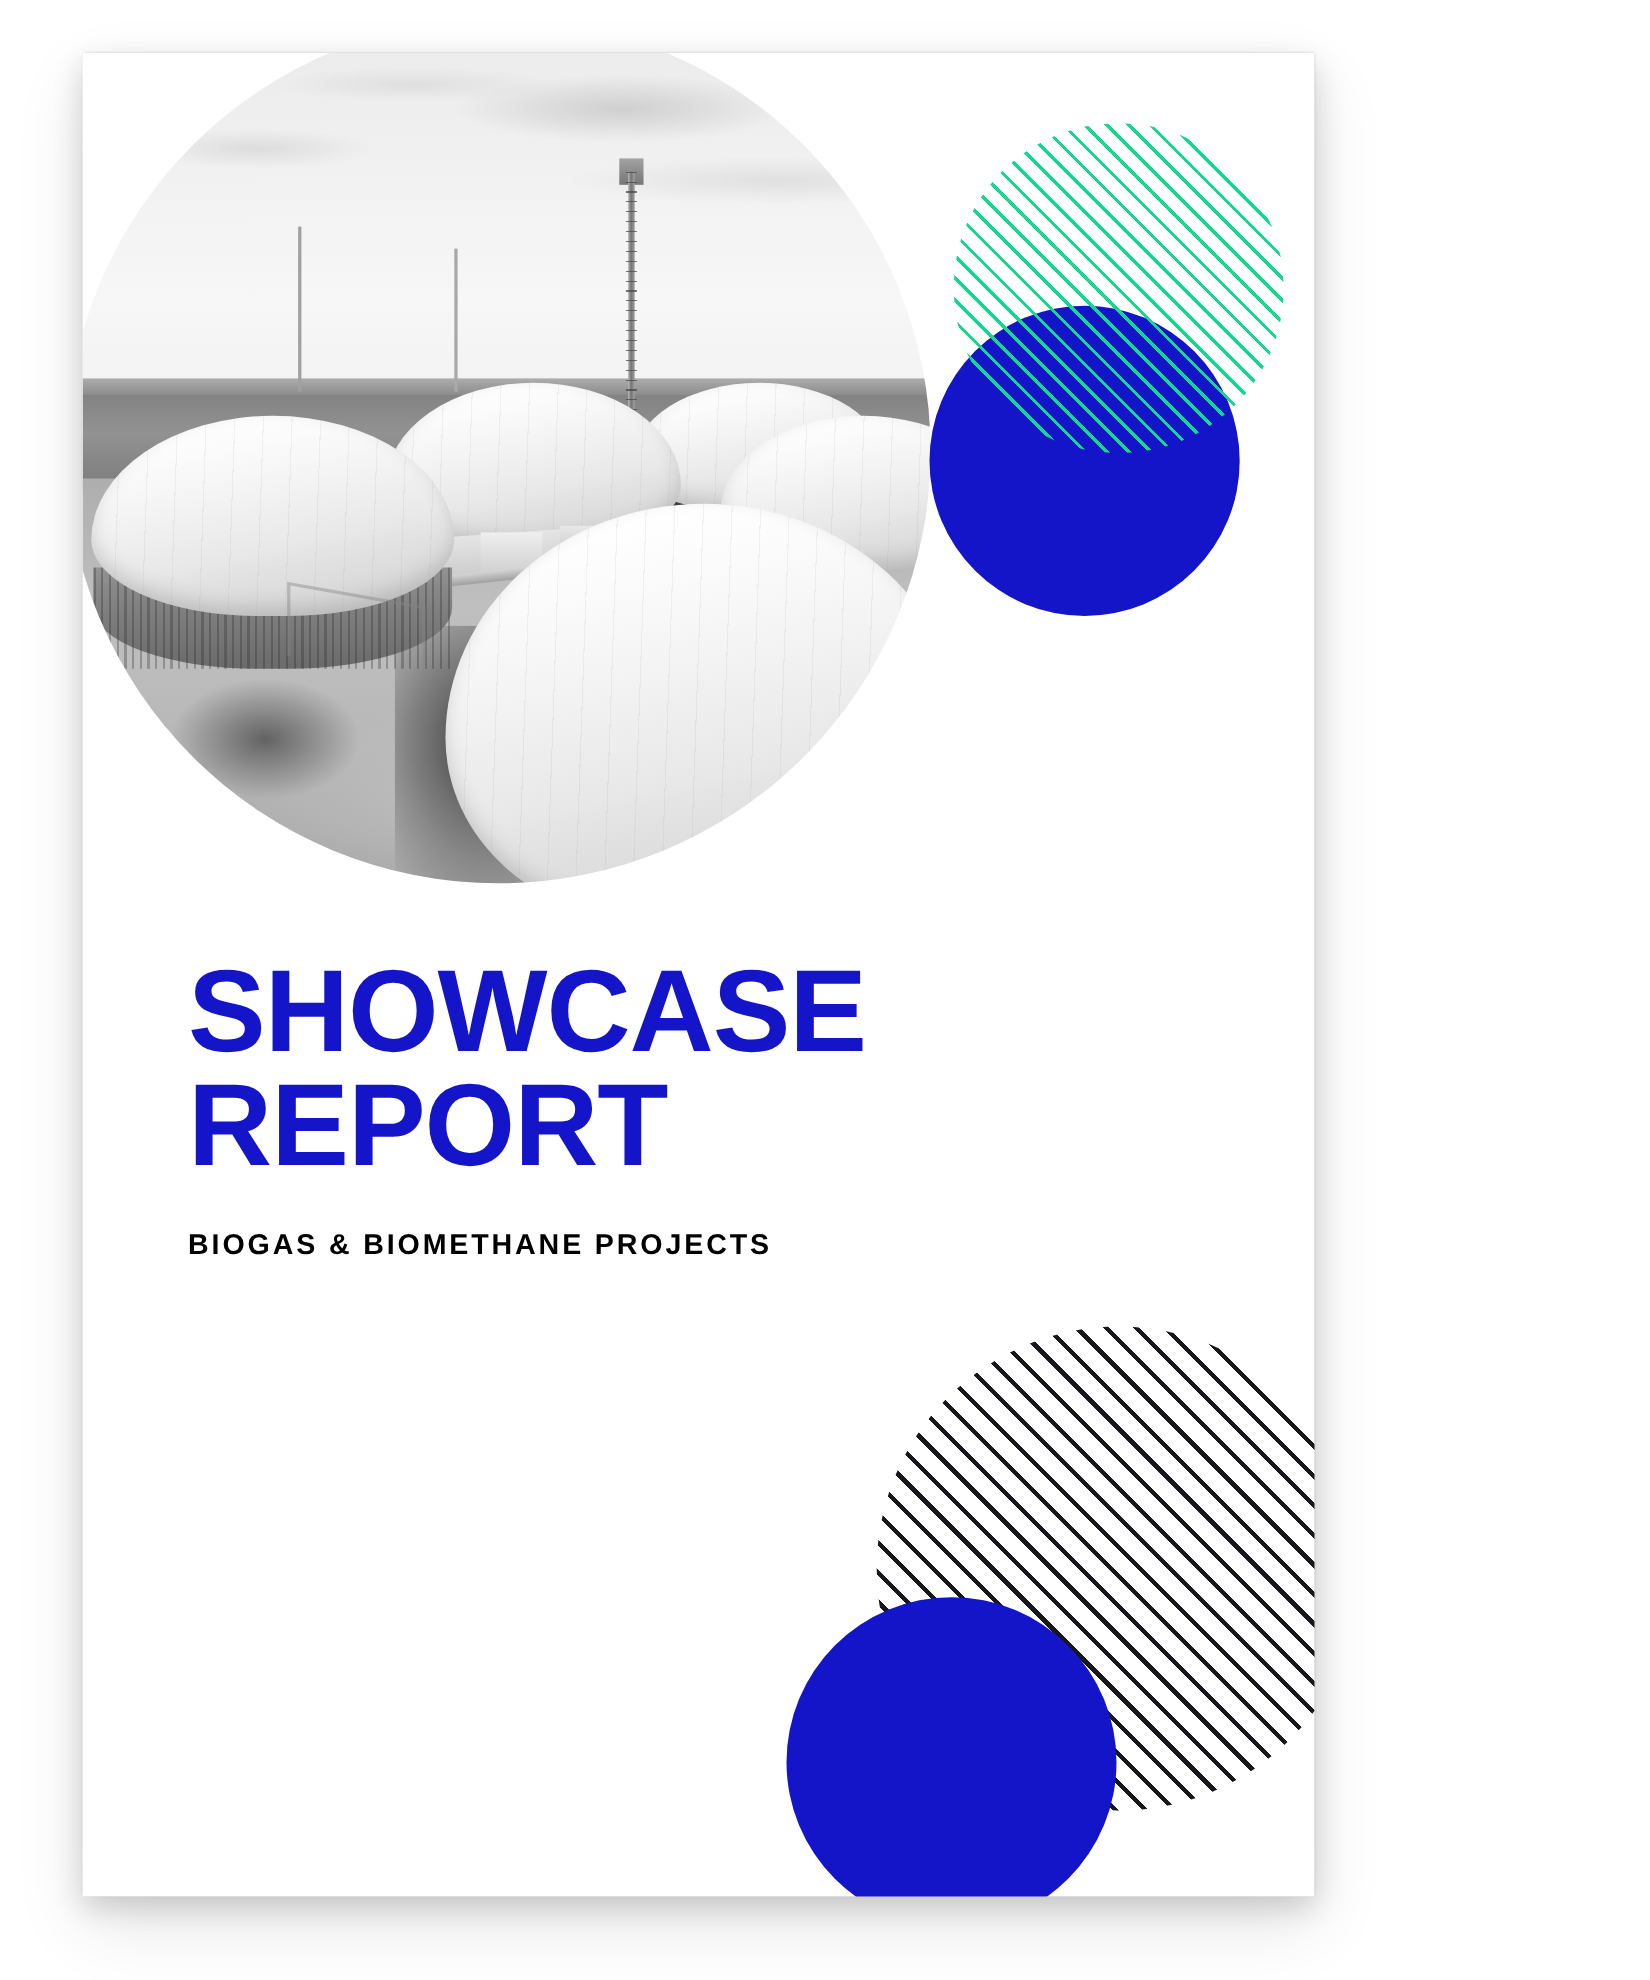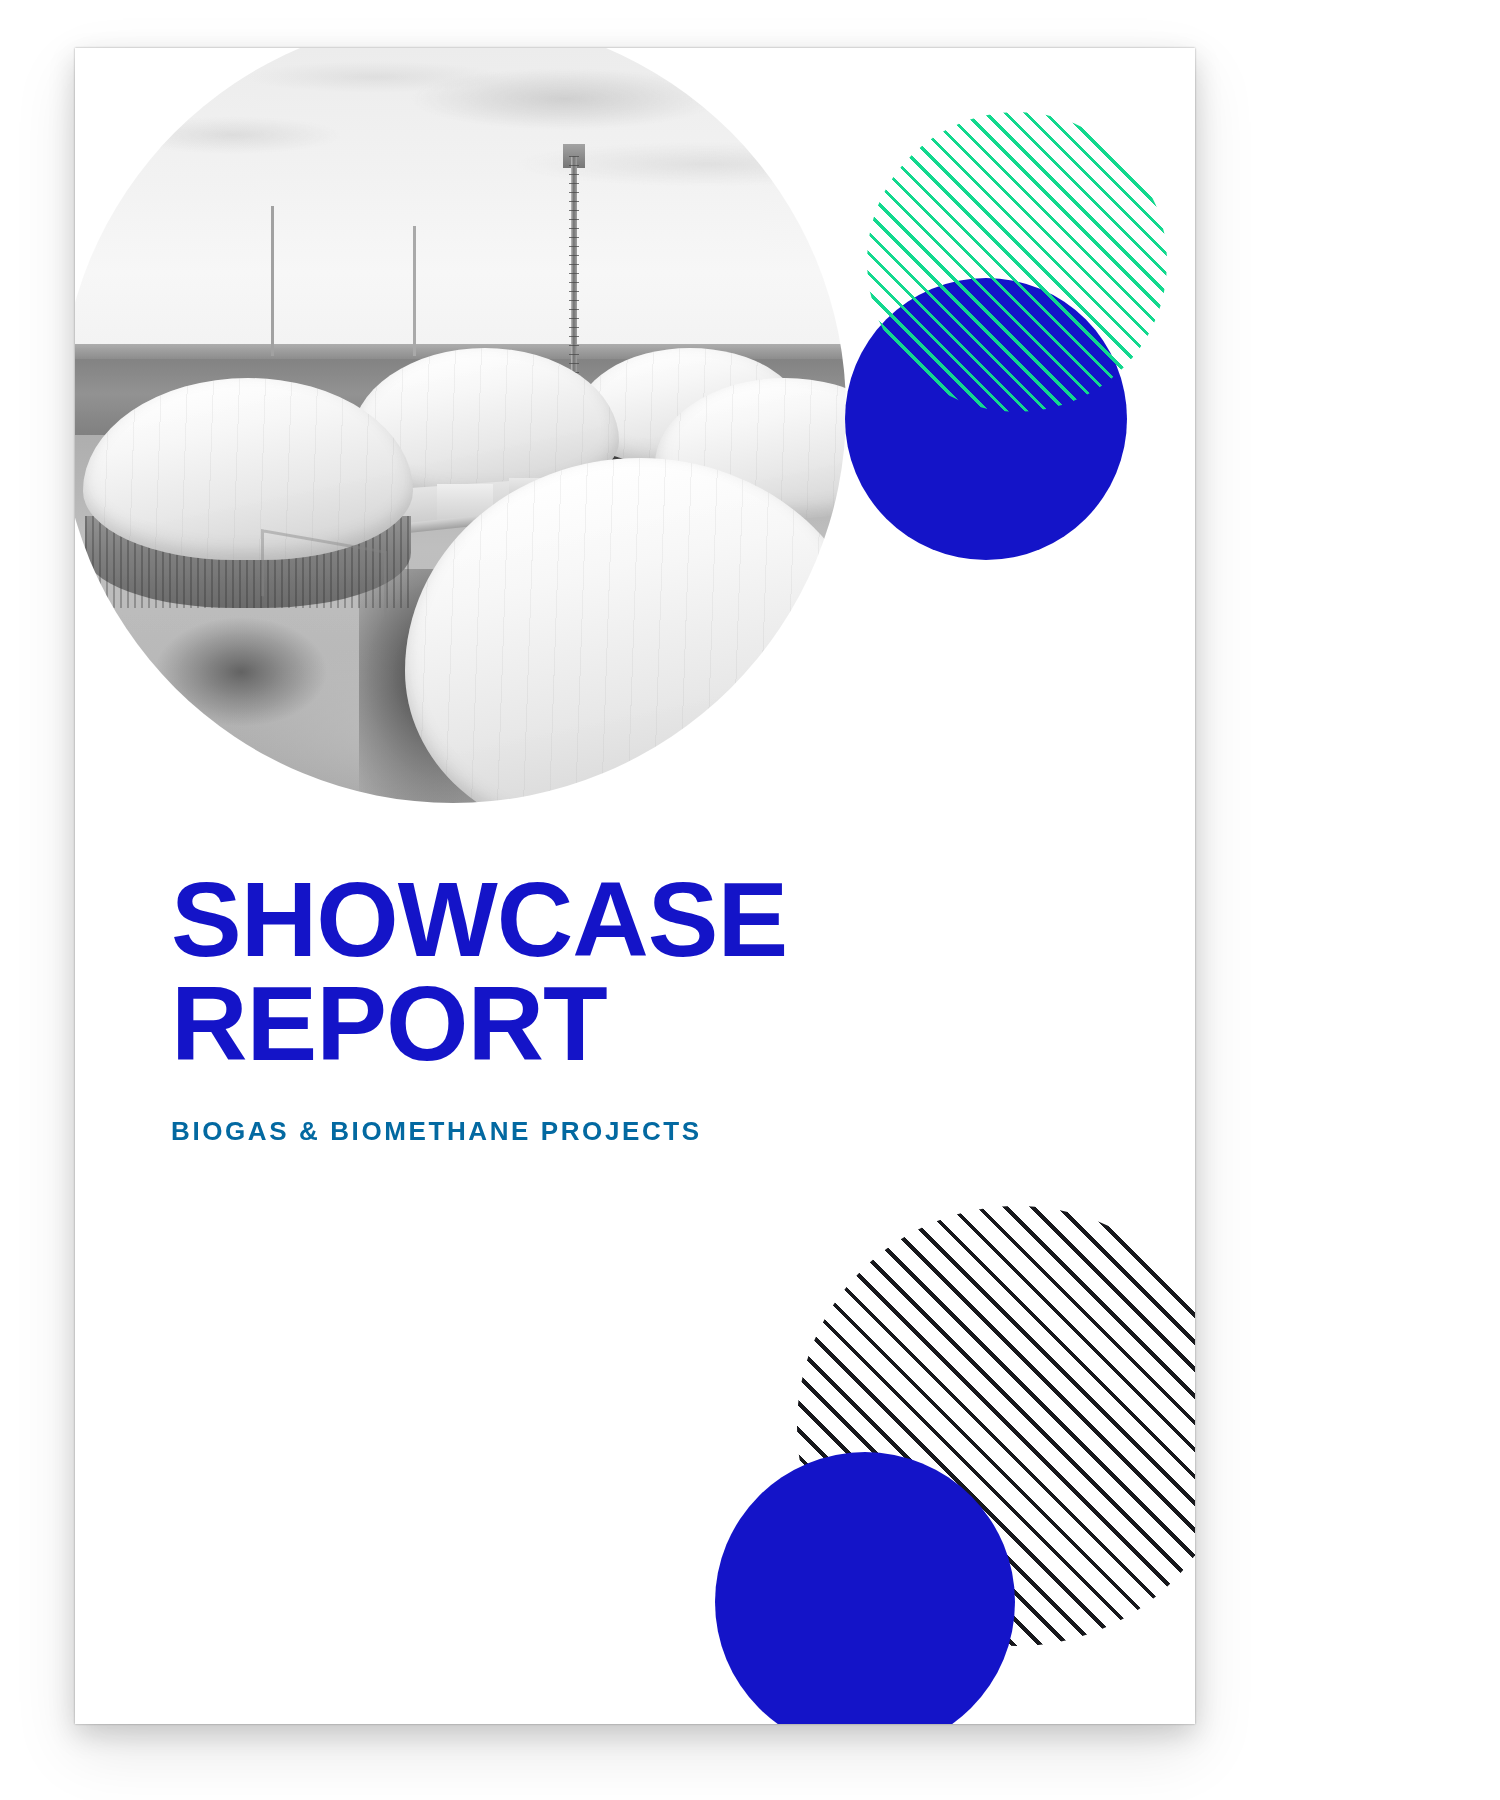--- a/index.html
+++ b/index.html
@@ -244,21 +244,21 @@
     margin: 46px 0 0 0;
     color: #111214;
     font-family: "Liberation Sans", sans-serif;
     font-weight: 400;
     font-size: 27px;
     letter-spacing: 5.5px;
     text-transform: uppercase;
   }
   .subtitle {
     margin: 40px 0 0 0;
-    color: #0369a1;
+    color: #000000;
     font-family: "Liberation Sans", sans-serif;
     font-weight: 700;
     font-size: 26px;
     letter-spacing: 2.6px;
     text-transform: uppercase;
   }
 
   
   .logo {
     position: absolute;

